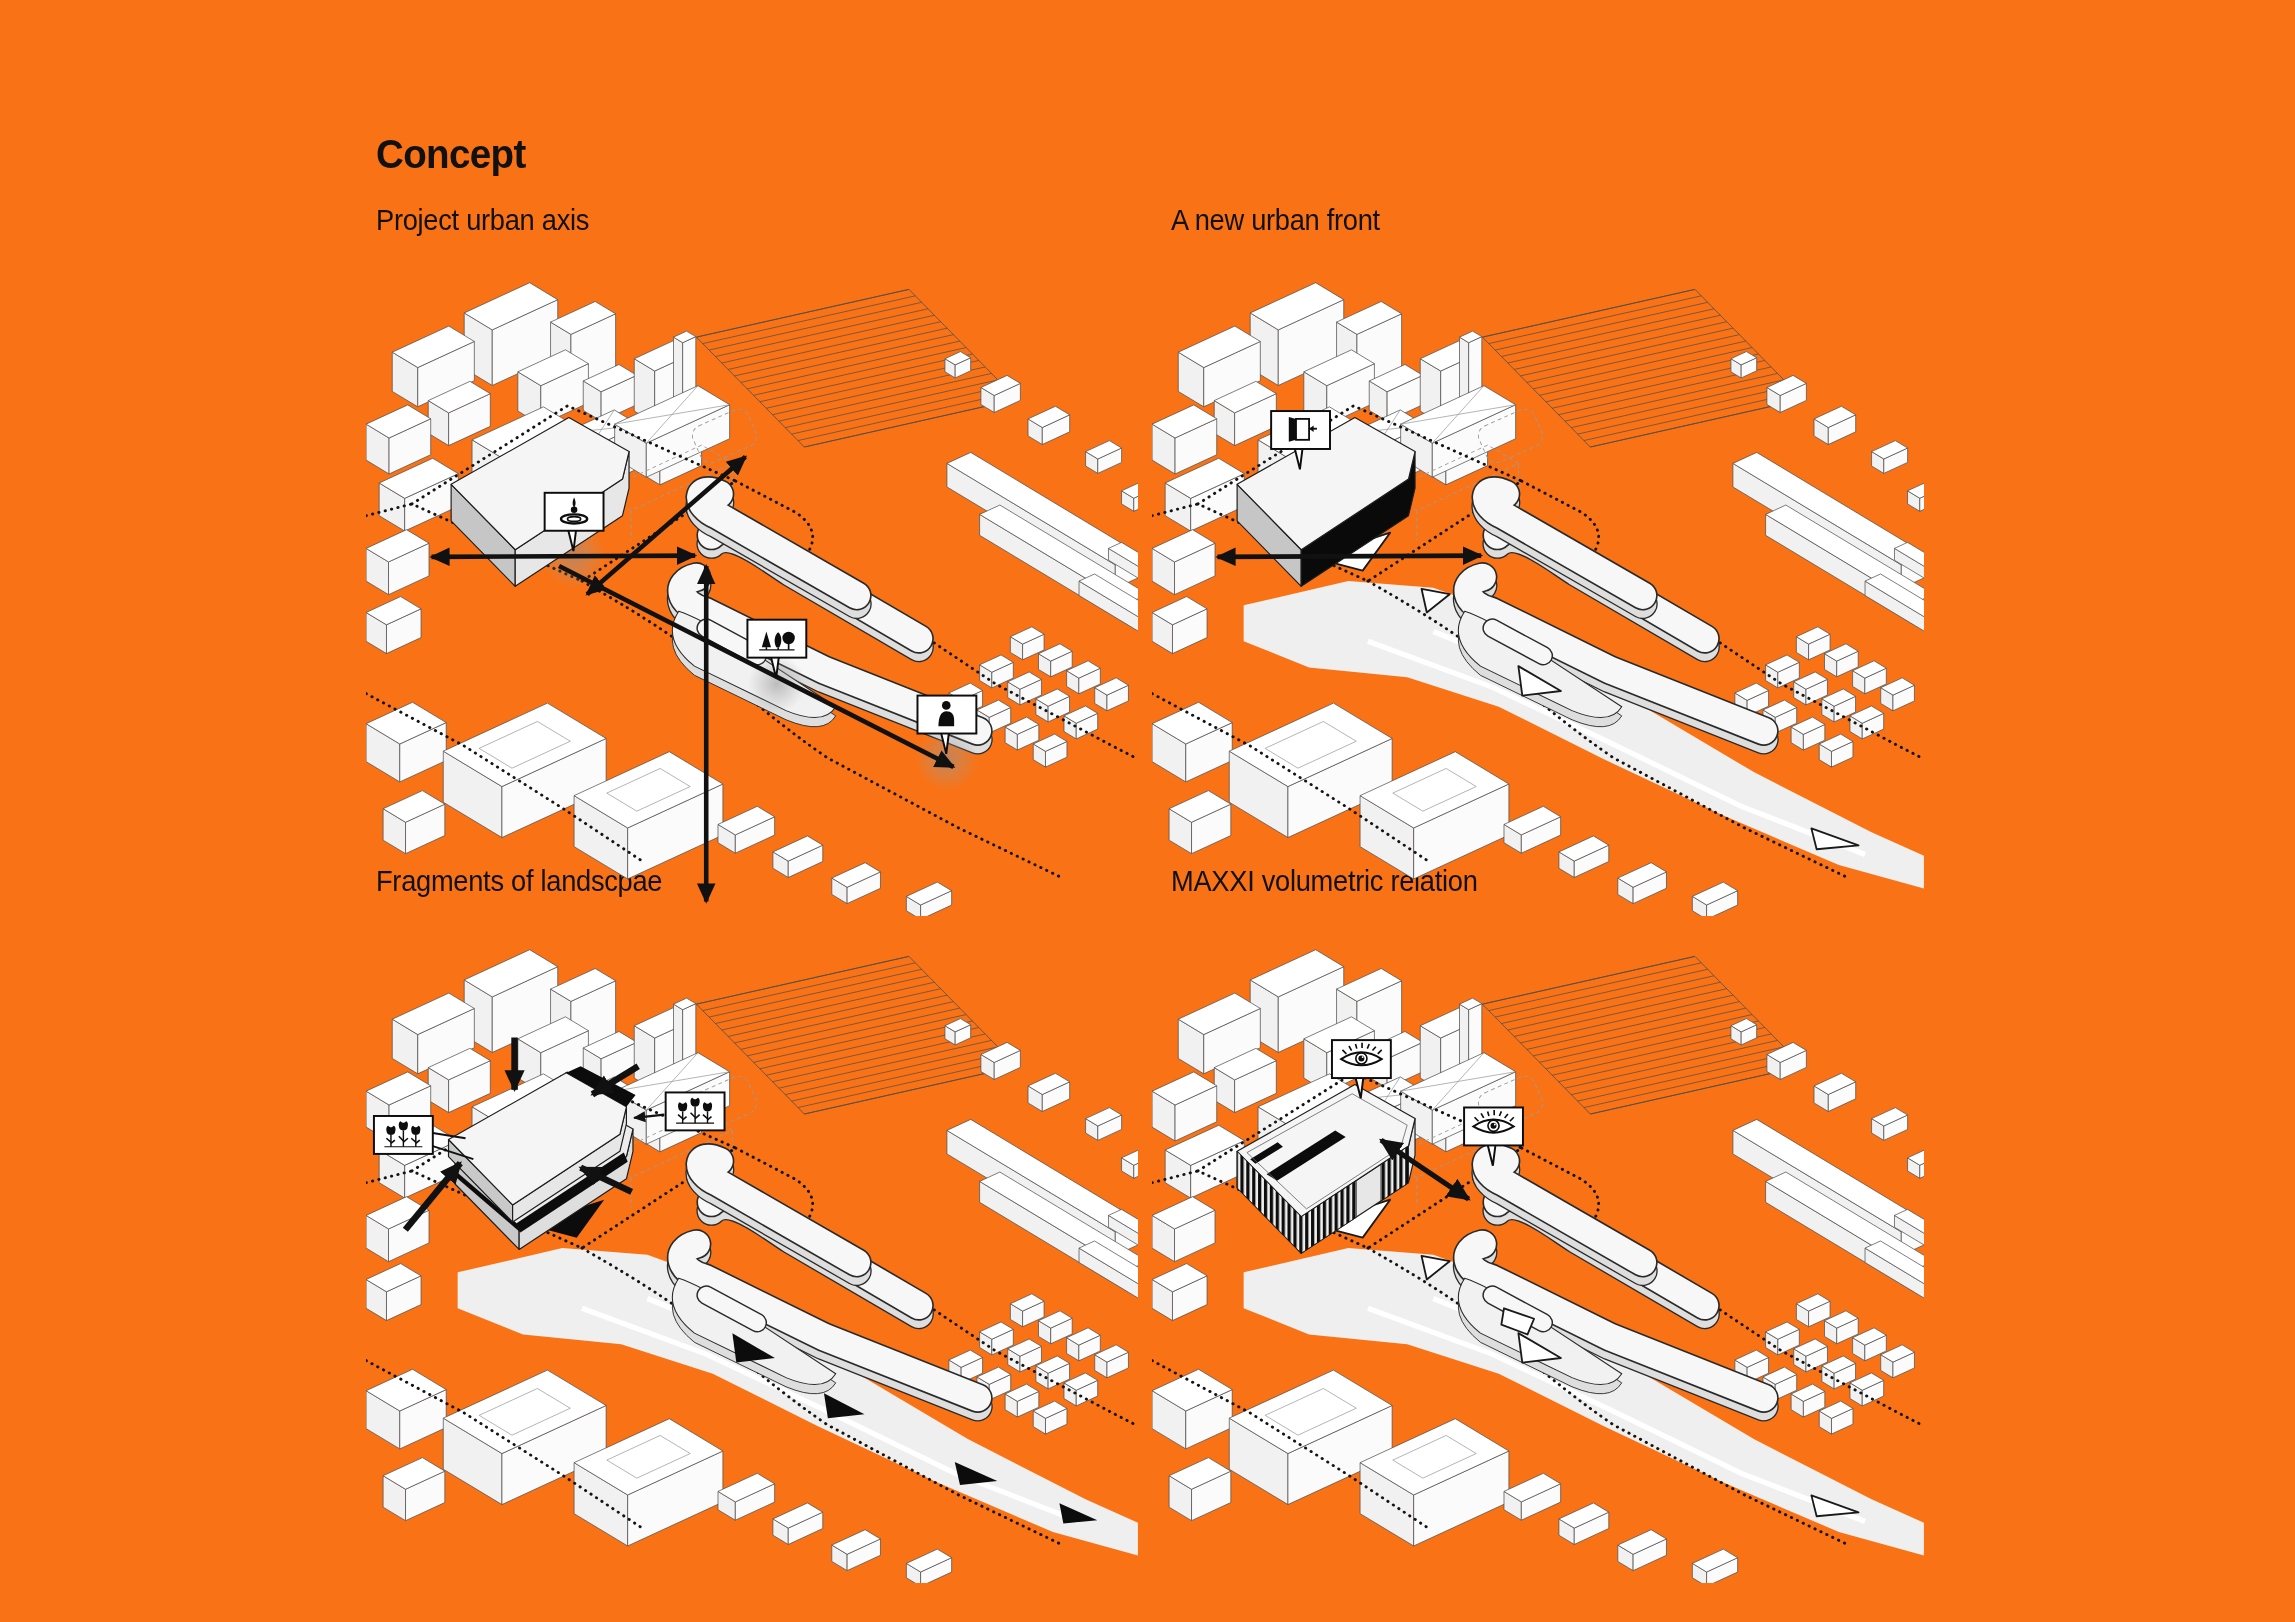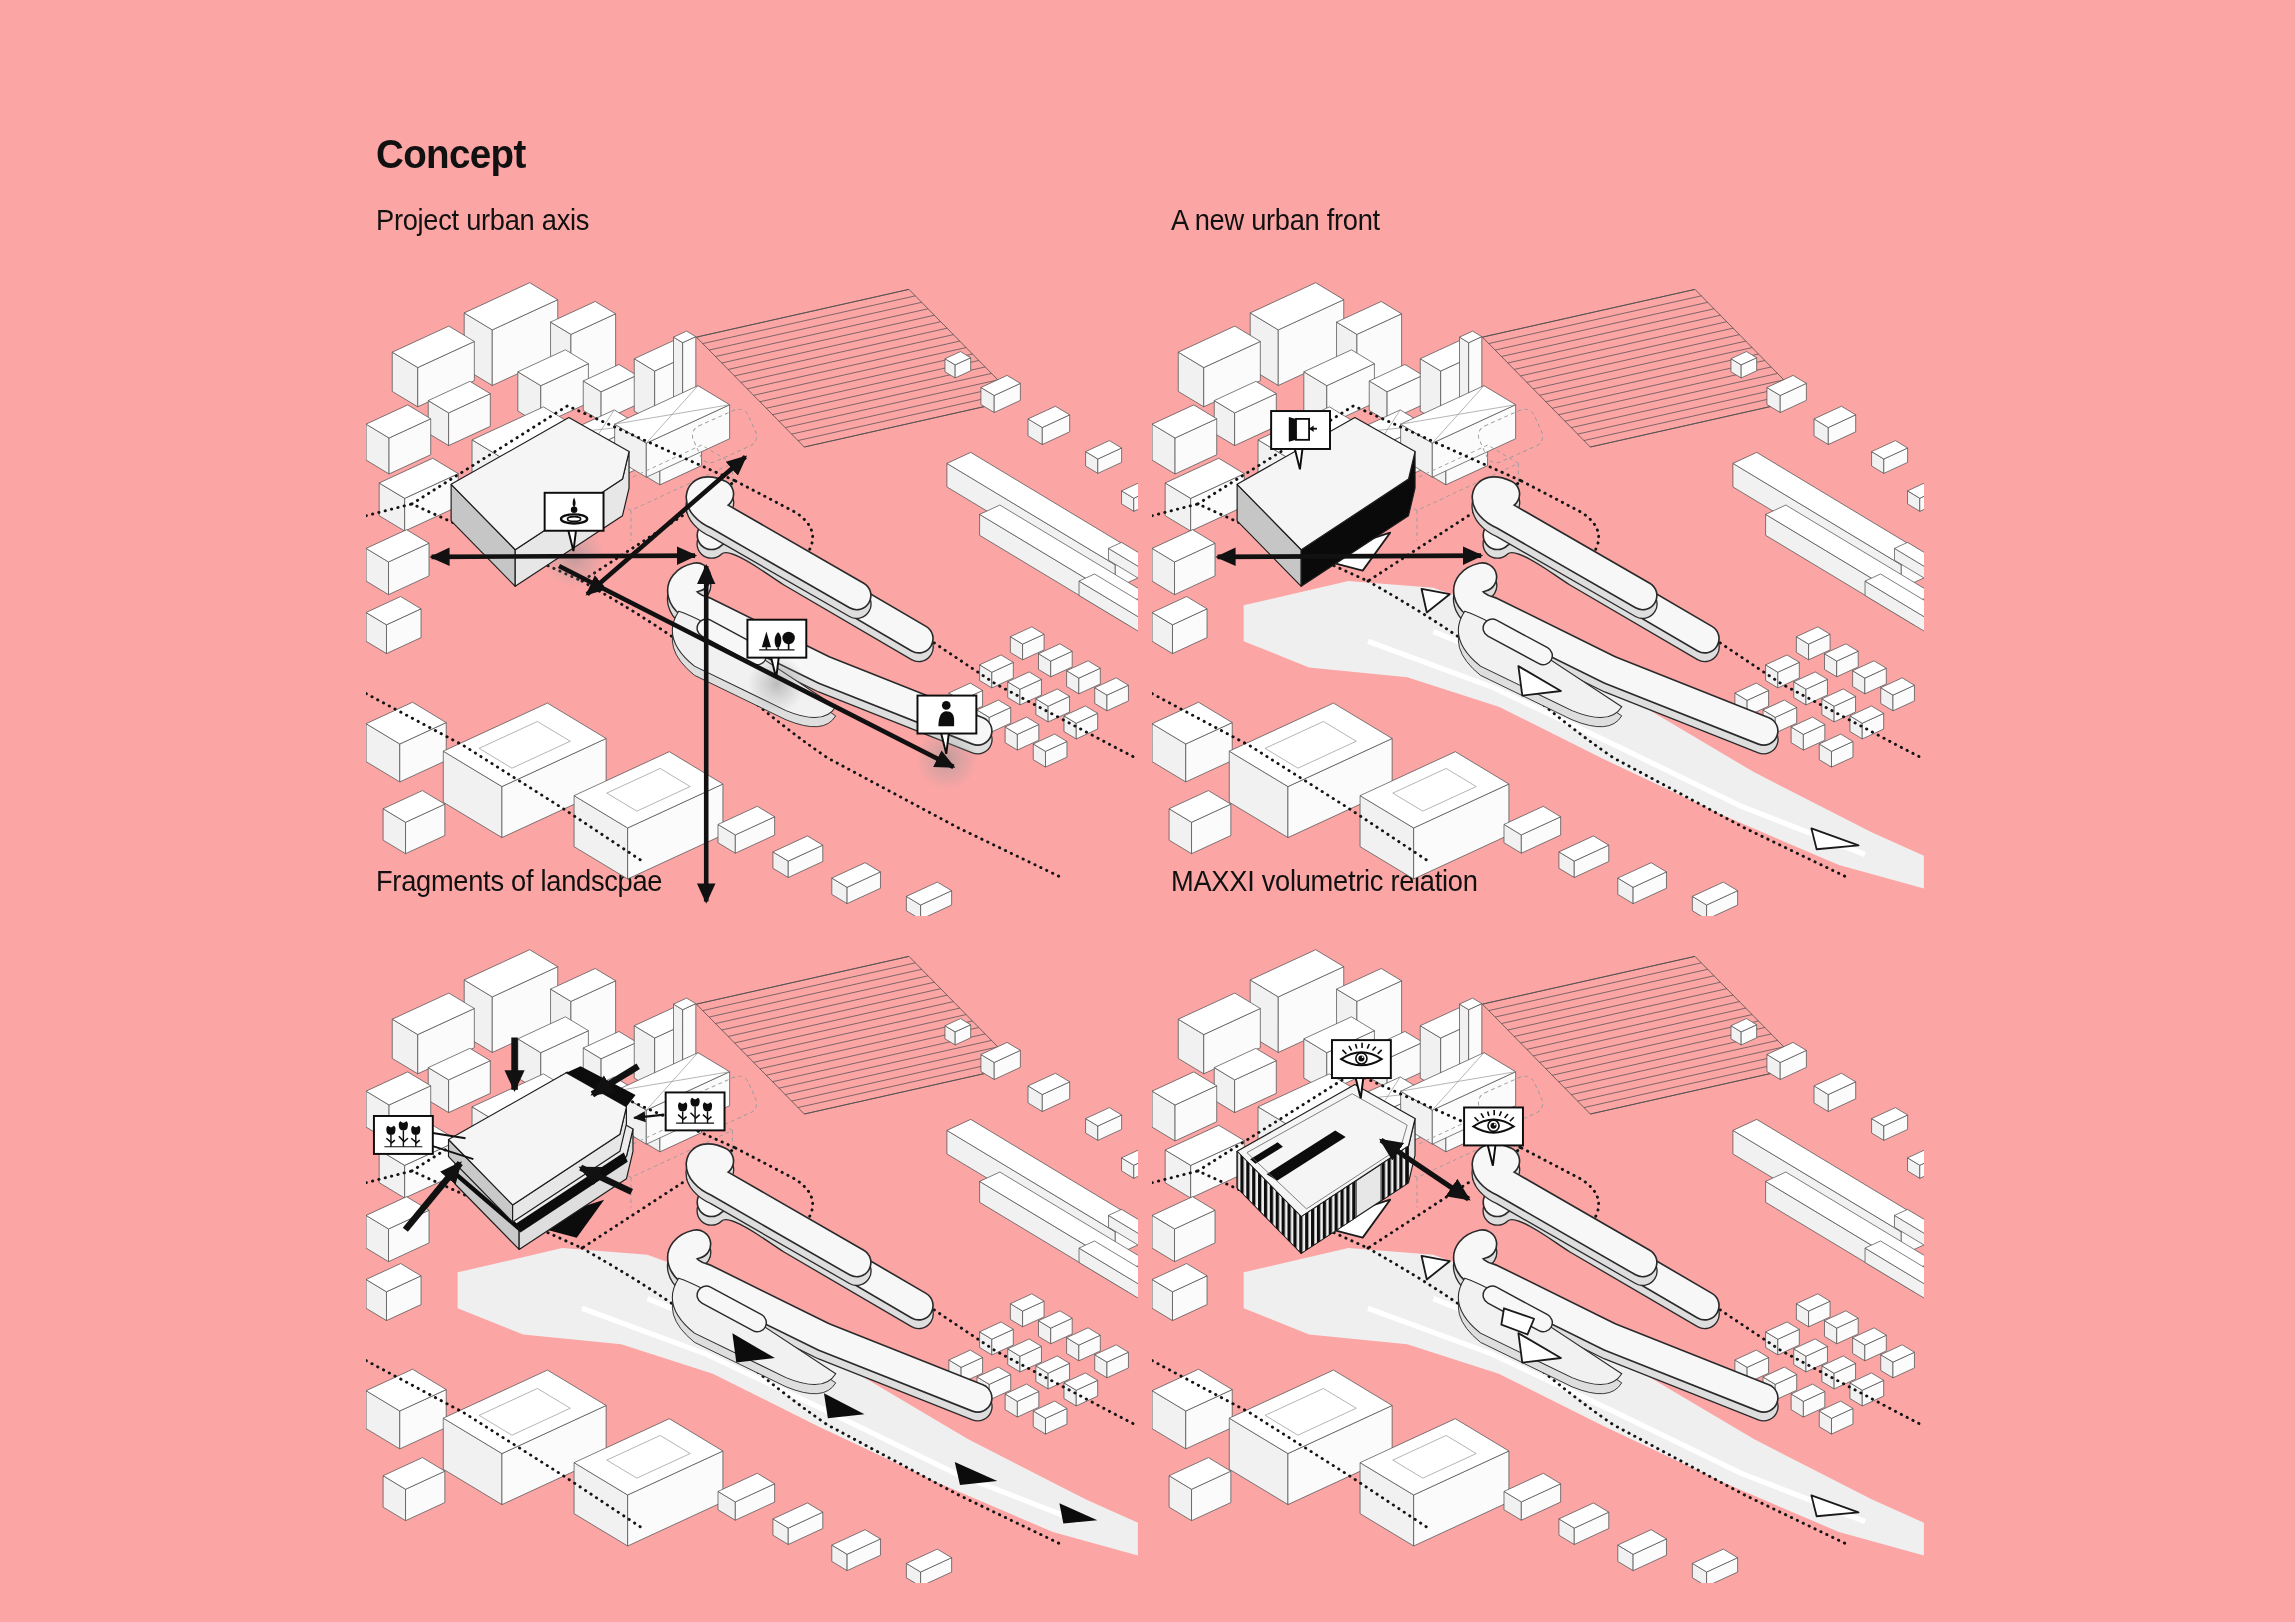--- a/index.html
+++ b/index.html
@@ -1,16 +1,16 @@
 <!DOCTYPE html>
 <html style="font-size:10.5px"><head>
 <meta charset="utf-8">
 <style>
   html,body{margin:0;padding:0;background:#fff;}
-  .page{position:relative;width:2295px;height:1623px;background:#fca5a5;overflow:hidden;
+  .page{position:relative;width:2295px;height:1623px;background:#f97316;overflow:hidden;
         font-family:"Liberation Sans","DejaVu Sans",sans-serif;color:#111;}
   .title{position:absolute;left:376px;top:131px;font-size:41px;font-weight:bold;
          letter-spacing:-0.7px;transform:scaleX(.94);transform-origin:left top;margin:0;}
   .cap{position:absolute;font-size:29px;font-weight:400;letter-spacing:-0.3px;
        transform:scaleX(.94);transform-origin:left top;white-space:nowrap;}
   #cap1{left:376px;top:204px;}
   #cap2{left:1171px;top:204px;}
   #cap3{left:376px;top:865px;}
   #cap4{left:1171px;top:865px;}
   .diag{position:absolute;width:772px;height:641px;}

